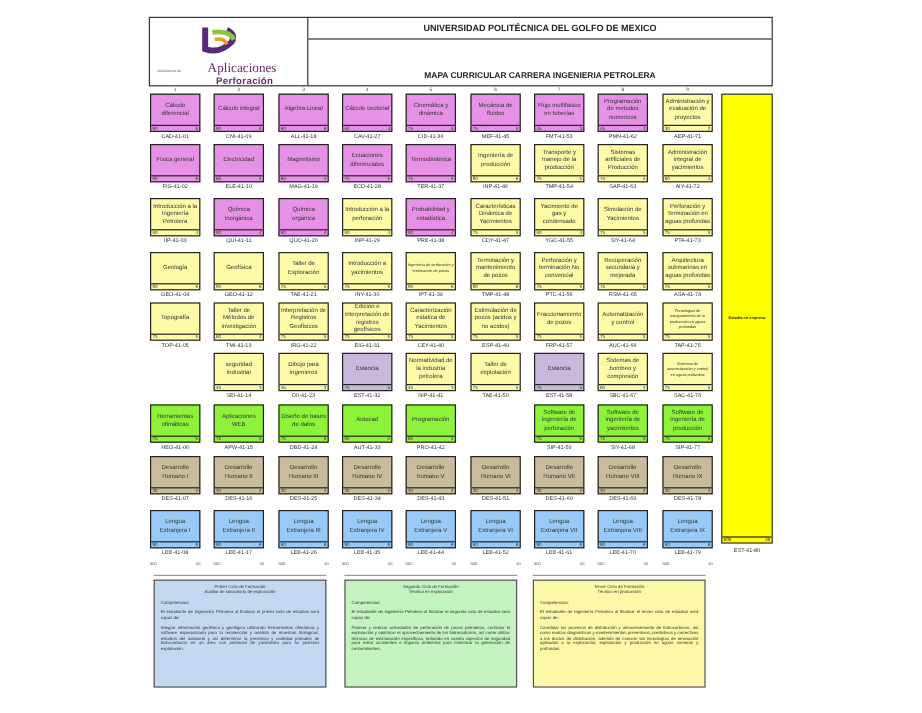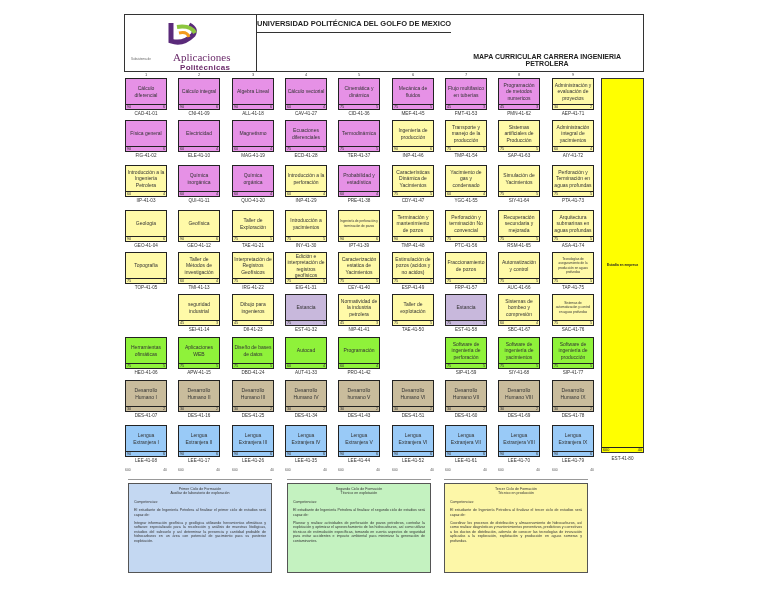--- a/index.html
+++ b/index.html
@@ -5,21 +5,21 @@
   * { box-sizing: border-box; margin: 0; padding: 0; }
   html, body { width: 768px; height: 594px; background: #ffffff; overflow: hidden; }
   body { font-family: "Liberation Sans", sans-serif; color: #222; position: relative; }
 
   .header { position: absolute; left: 124px; top: 14px; width: 520px; height: 58px; border: 1px solid #333; display: flex; }
   .logo-box { width: 132px; border-right: 1px solid #333; position: relative; }
   .logo-mark { position: absolute; left: 40px; top: 4px; width: 36px; height: 28px; }
   .logo-text-small { position: absolute; left: 6px; top: 42px; font-size: 3px; color: #666; }
   .logo-text-1 { position: absolute; left: 48px; top: 36px; font-family: "Liberation Serif", serif; font-size: 11px; color: #6a2a6a; }
   .logo-text-2 { position: absolute; left: 55px; top: 48px; font-size: 8px; font-weight: bold; color: #6a2a6a; letter-spacing: 0.3px; }
-  .title-box { flex: 1; display: flex; }
+  .title-box { flex: 1; display: flex; flex-direction: column; }
   .title-1 { height: 18px; border-bottom: 1px solid #333; font-size: 7.5px; font-weight: bold; text-align: center; line-height: 18px; }
   .title-2 { flex: 1; font-size: 7px; font-weight: bold; text-align: center; display: flex; align-items: flex-end; justify-content: center; padding-bottom: 4px; }
 
   .colnum { position: absolute; top: 72px; font-size: 4px; color: #444; width: 40px; text-align: center; }
 
   .course { position: absolute; width: 42px; height: 32px; border: 1.5px solid #222; display: flex; flex-direction: column; }
   .course .cname { flex: 1; font-size: 5px; line-height: 6.5px; text-align: center; display: flex; align-items: center; justify-content: center; padding: 1px; color: #333; overflow: hidden; }
   .course .cname.tiny { font-size: 3.2px; line-height: 4.3px; }
   .course .cfoot { height: 5px; border-top: 1px solid #222; display: flex; justify-content: space-between; font-size: 3.8px; line-height: 4px; padding: 0 1px; color: #333; }
   .ccode { position: absolute; width: 42px; text-align: center; font-size: 4.6px; color: #333; }
@@ -52,21 +52,21 @@
 
 <div class="header">
   <div class="logo-box">
     <svg class="logo-mark" viewBox="0 0 36 28">
       <path d="M6 4 L6 22 Q18 26 28 16 Q32 10 24 6" fill="none" stroke="#5a2a7a" stroke-width="5"></path>
       <path d="M12 8 Q26 6 30 14" fill="none" stroke="#8cc63f" stroke-width="4"></path>
       <path d="M14 14 Q22 12 24 18" fill="none" stroke="#f39a1e" stroke-width="3"></path>
     </svg>
     <span class="logo-text-small">Subsistema de</span>
     <span class="logo-text-1">Aplicaciones</span>
-    <span class="logo-text-2">Politécnicas</span>
+    <span class="logo-text-2">Perforación</span>
   </div>
   <div class="title-box">
     <div class="title-1">UNIVERSIDAD POLITÉCNICA DEL GOLFO DE MEXICO</div>
     <div class="title-2">MAPA CURRICULAR CARRERA INGENIERIA PETROLERA</div>
   </div>
 </div>
 
 <div id="grid">
     <div class="colnum" style="left: 126px;">1</div>
     <div class="colnum" style="left: 179px;">2</div>

